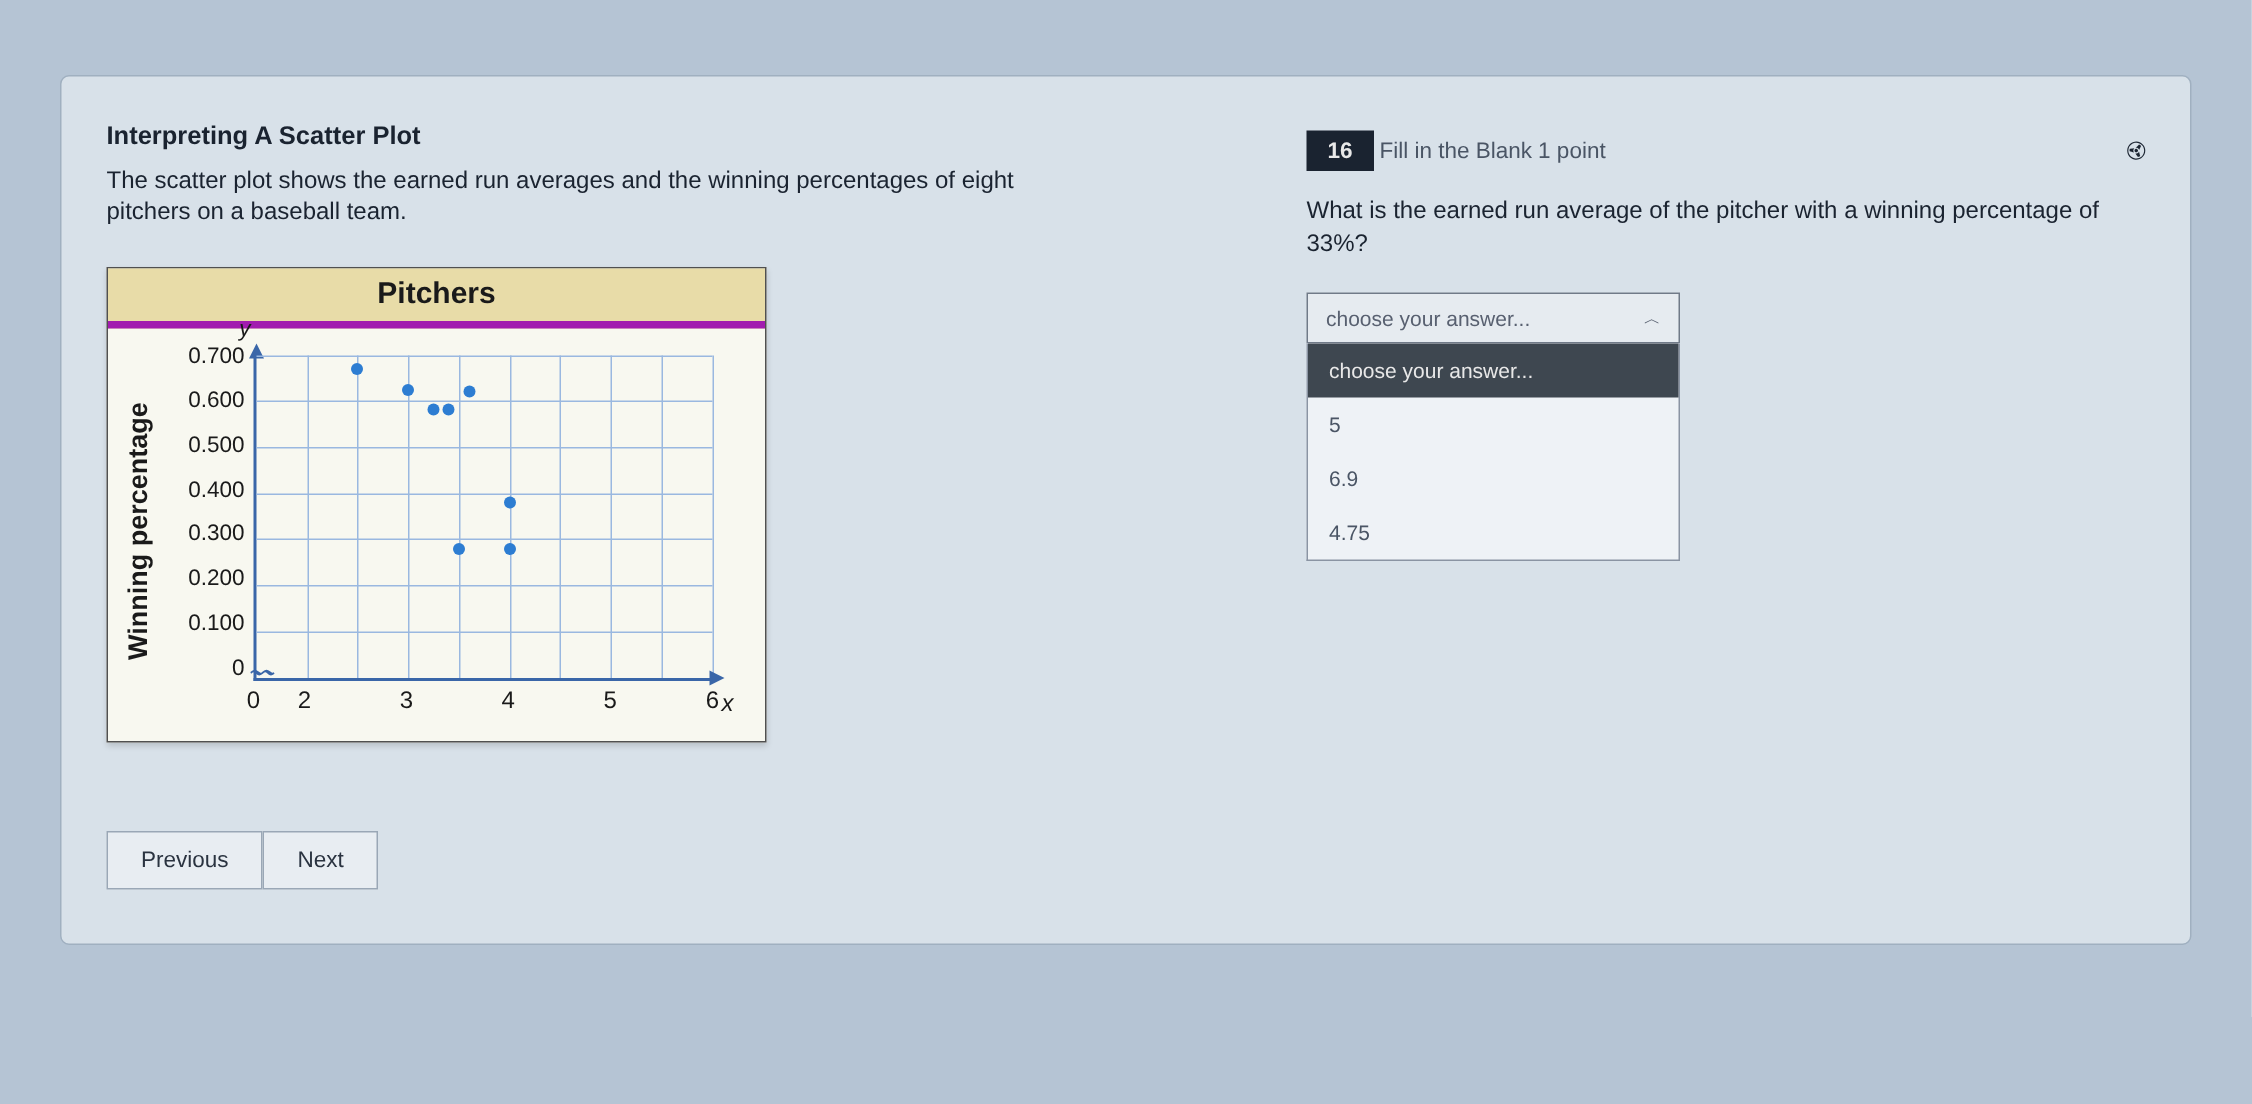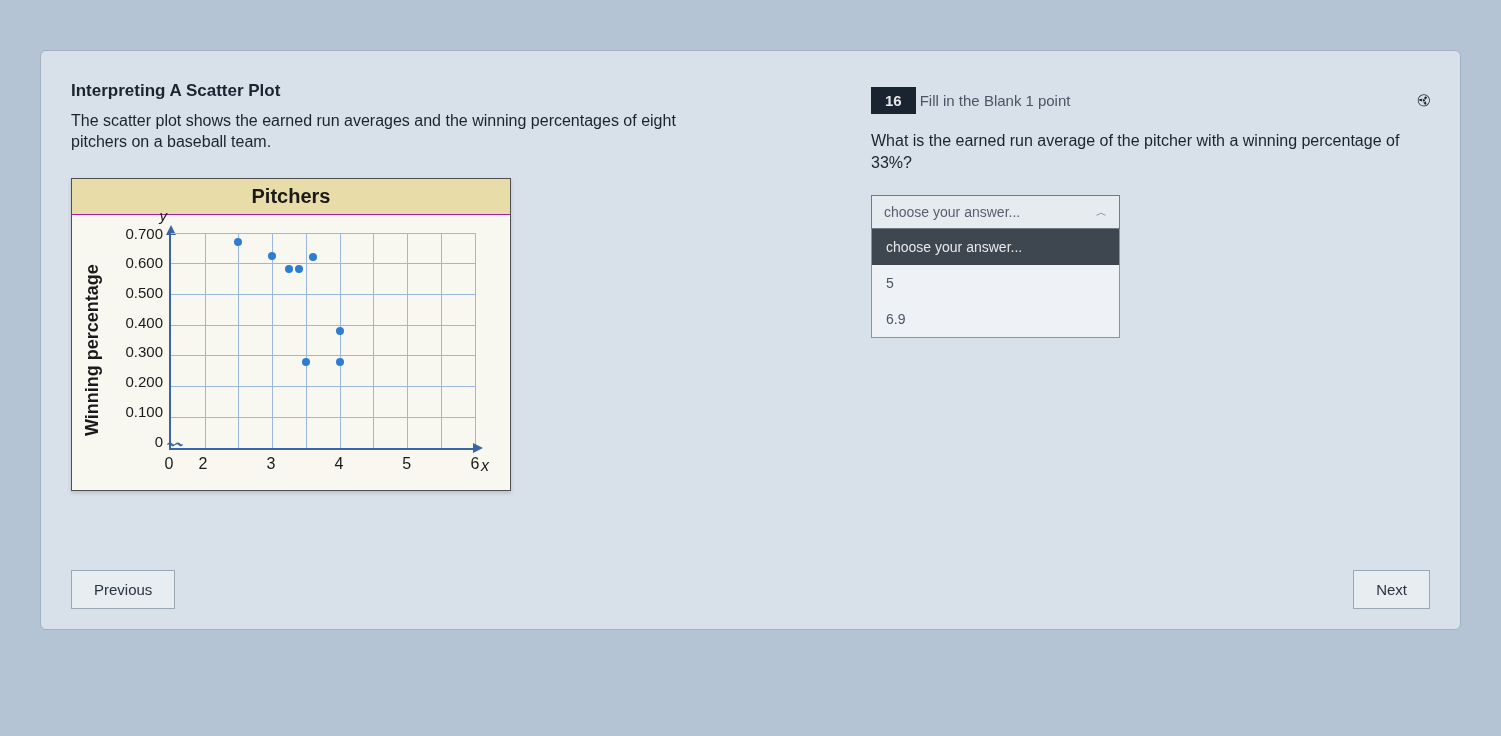--- a/index.html
+++ b/index.html
@@ -43,21 +43,21 @@
       margin-bottom: 25px;
     }
     .chart-wrap {
       background: #f8f8f0;
       border: 1px solid #505050;
       width: 440px;
       box-shadow: 0 2px 4px rgba(0,0,0,.15);
     }
     .chart-header {
       background: #e8dca8;
-      border-bottom: 1px solid #a21caf;
+      border-bottom: 5px solid #a21caf;
       text-align: center;
       font-weight: bold;
       font-size: 20px;
       padding: 6px 0;
       color: #1a1a1a;
     }
     .chart-body {
       display: flex;
       padding: 10px 15px 15px 8px;
     }
@@ -226,23 +226,22 @@
       font-size: 14px;
       color: #4a5565;
       cursor: pointer;
     }
     .dd-item.selected {
       background: #3e4750;
       color: #e8e8e8;
     }
     .nav-row {
       position: absolute;
-      left: 30px; right: 30px; bottom: 20px;
-      display: flex;
-      justify-content: space-between;
+      left: 30px; right: 30px; bottom: 36px;
+      display: flex;
     }
     .nav-btn {
       background: #e8edf2;
       border: 1px solid #9aa7b6;
       padding: 10px 22px;
       font-size: 15px;
       color: #2a3340;
       cursor: pointer;
     }
   </style>
@@ -330,20 +329,21 @@
 
       <div class="dropdown">
         <div class="dd-toggle">
           <span>choose your answer...</span>
           <span class="dd-caret">︿</span>
         </div>
         <div class="dd-list">
           <div class="dd-item selected">choose your answer...</div>
           <div class="dd-item">5</div>
           <div class="dd-item">6.9</div>
+          <div class="dd-item">4.75</div>
         </div>
       </div>
     </div>
   </div>
 
   <div class="nav-row">
     <button class="nav-btn">Previous</button>
     <button class="nav-btn">Next</button>
   </div>
 </div>

